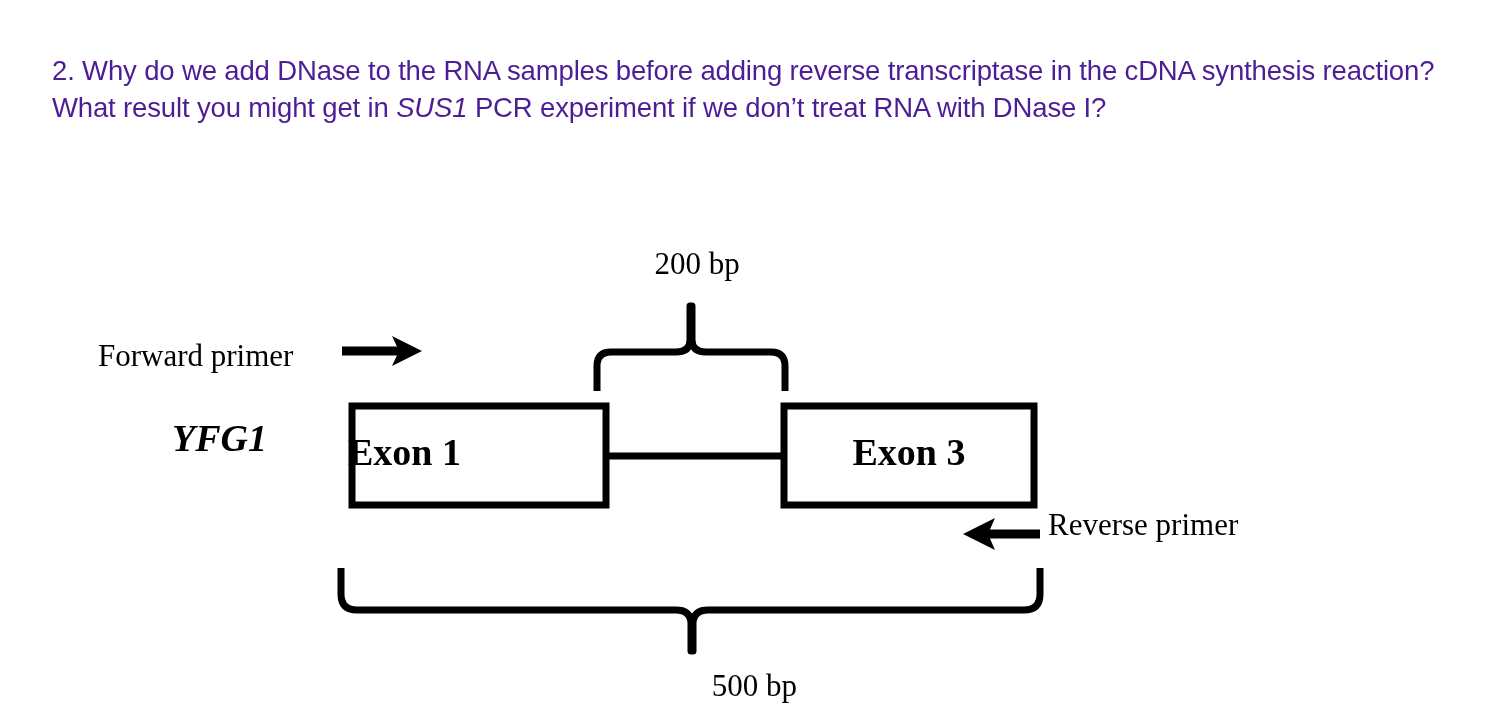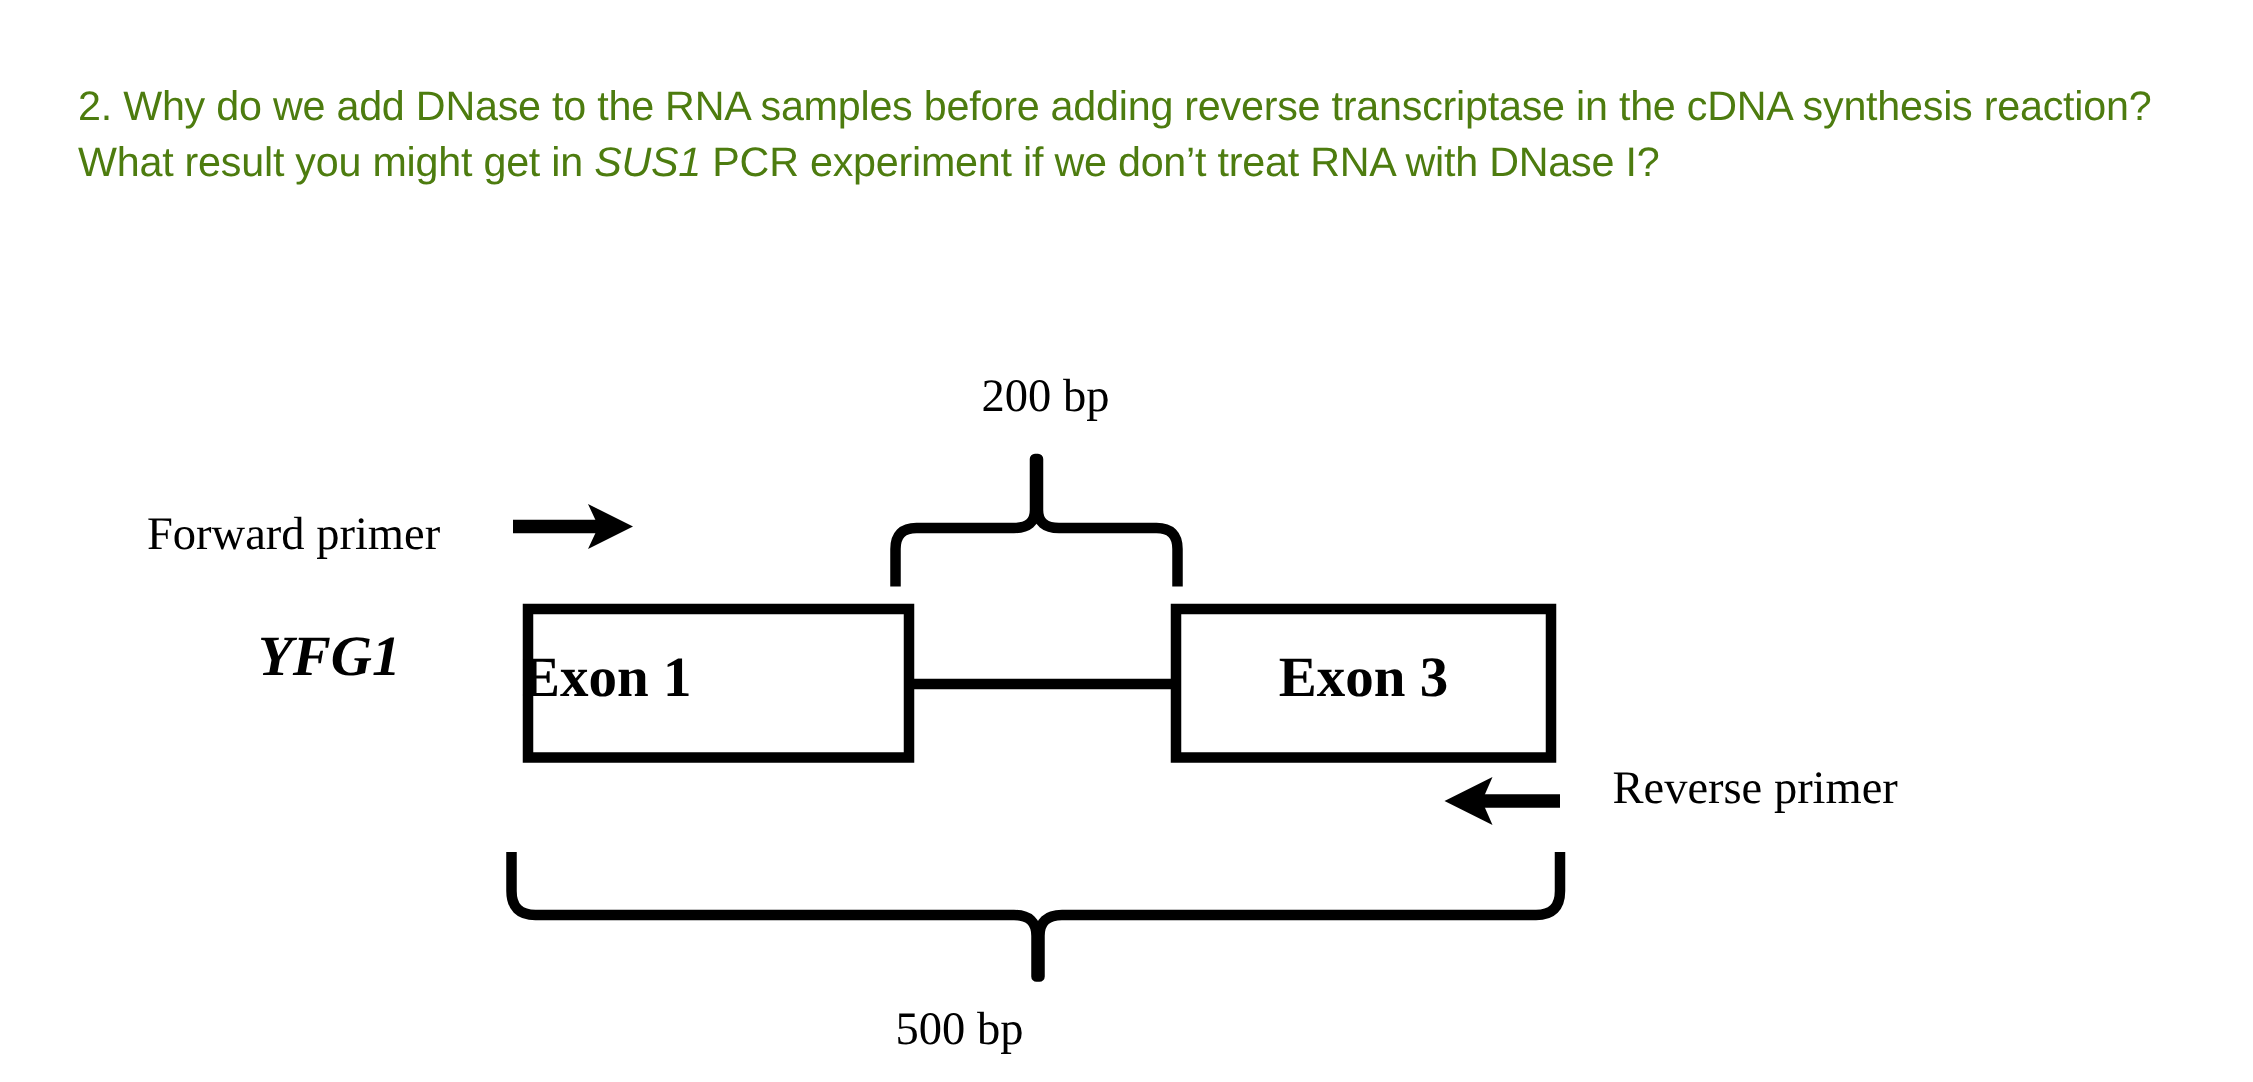--- a/index.html
+++ b/index.html
@@ -18,21 +18,21 @@
 
   
   #question-block {
     position: absolute;
     left: 52px;
     top: 52px;
     width: 1420px;
     font-family: "Liberation Sans", sans-serif;
     font-size: 27.5px;
     line-height: 37px;
-    color: #4d7c0f;
+    color: #4c1d95;
     letter-spacing: -0.15px;
   }
   #question-block .gene-italic {
     font-style: italic;
   }
 
   
   #diagram {
     position: absolute;
     left: 0;
@@ -54,34 +54,33 @@
     left: 597px;
     top: 246px;
     width: 200px;
     text-align: center;
     font-size: 31px;
   }
   #label-500bp {
     left: 597px;
     top: 668px;
     width: 200px;
-    text-align: left;
+    text-align: right;
     font-size: 31px;
   }
   #label-forward-primer {
     left: 78px;
     top: 338px;
     font-size: 31px;
     margin-left: 20px;
   }
   #label-reverse-primer {
     left: 1048px;
     top: 507px;
     font-size: 31px;
-    margin-left: 27px;
   }
   #label-yfg1 {
     left: 172px;
     top: 416px;
     font-size: 38px;
     font-weight: bold;
     font-style: italic;
   }
   #label-exon1 {
     left: 348px;

